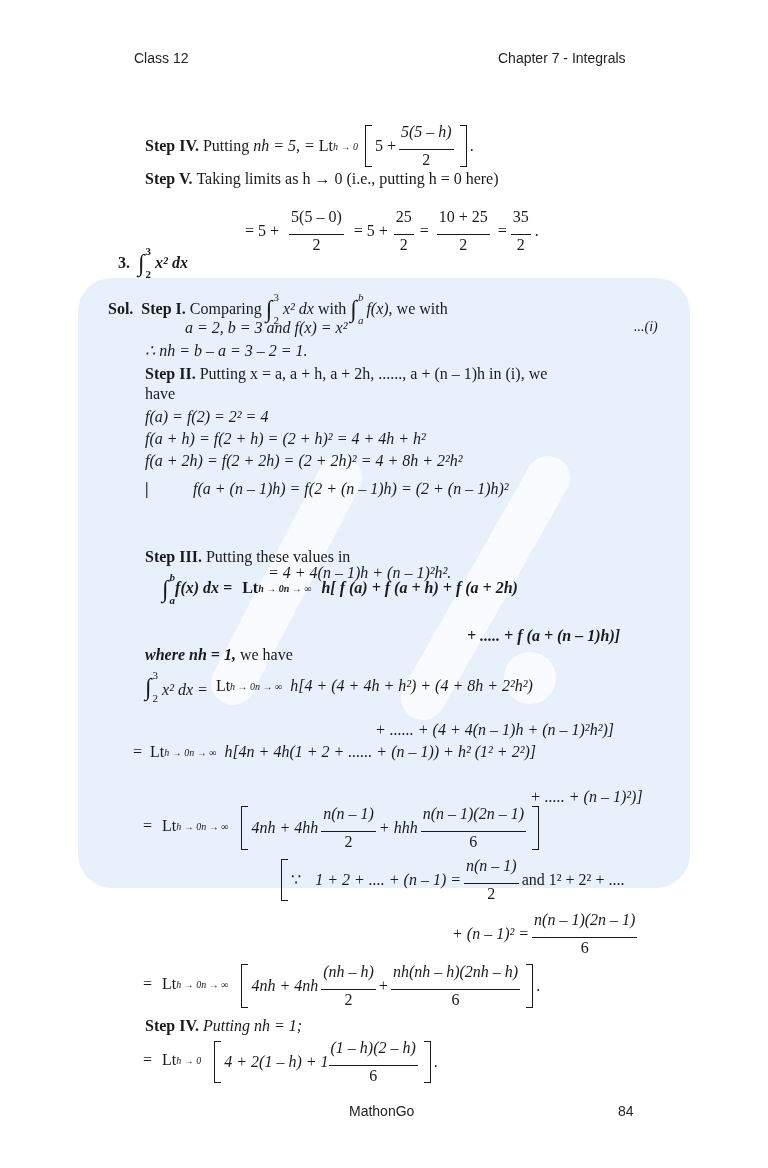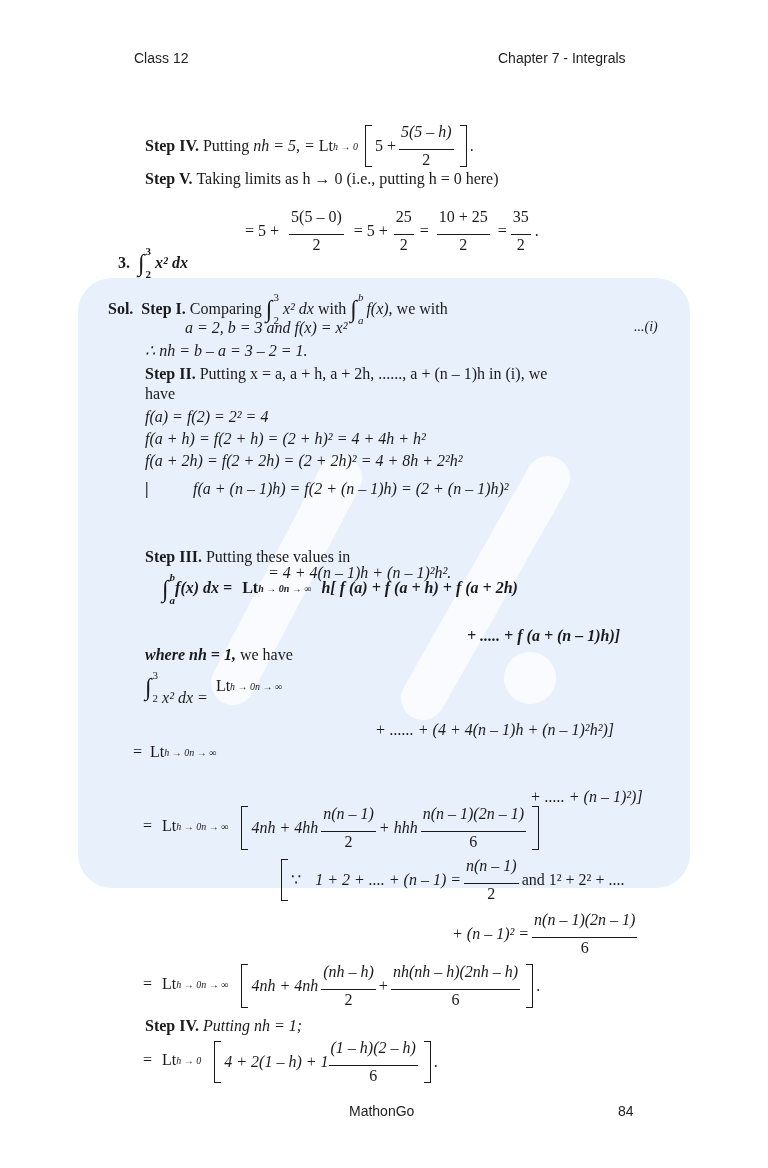--- a/index.html
+++ b/index.html
@@ -180,38 +180,40 @@
 
 <div class="abs" style="left:145px; top:670px;">
   <span class="mid" style="align-items:flex-start;">
     <span class="intg">
         <span class="sym">∫</span>
         <span class="lims">
           <span>3</span>
           <span>2</span>
         </span>
       </span>
-    <span class="i" style="margin:20px 0 0 4px;">x²  dx =</span>
+    <span class="i" style="margin:12px 0 0 4px;">x²  dx =</span>
     <span class="lt" style="margin:8px 8px 0 8px;">
         <span class="top">Lt</span>
         <span class="sub">h → 0</span>
         <span class="sub">n → ∞</span>
       </span>
+    <span class="i" style="margin-top:8px;">h[4 + (4 + 4h + h²) + (4 + 8h + 2²h²)</span>
   </span>
 </div>
 <div class="abs i" style="left:375px; top:722px;">+ ...... + (4 + 4(n – 1)h + (n – 1)²h²)]</div>
 
 <div class="abs" style="left:133px; top:744px;">
   <span class="mid" style="align-items:flex-start;">
     <span>=</span>
     <span class="lt" style="margin:0 8px;">
         <span class="top">Lt</span>
         <span class="sub">h → 0</span>
         <span class="sub">n → ∞</span>
       </span>
+    <span class="i">h[4n + 4h(1 + 2 + ...... + (n – 1)) + h² (1² + 2²)]</span>
   </span>
 </div>
 <div class="abs i" style="left:530px; top:789px;">+ ..... + (n – 1)²)]</div>
 
 <div class="abs" style="left:143px; top:806px;">
   <span class="mid" style="align-items:flex-start;">
     <span style="margin-top:12px;">=</span>
     <span class="lt" style="margin:12px 10px 0 10px;">
         <span class="top">Lt</span>
         <span class="sub">h → 0</span>

